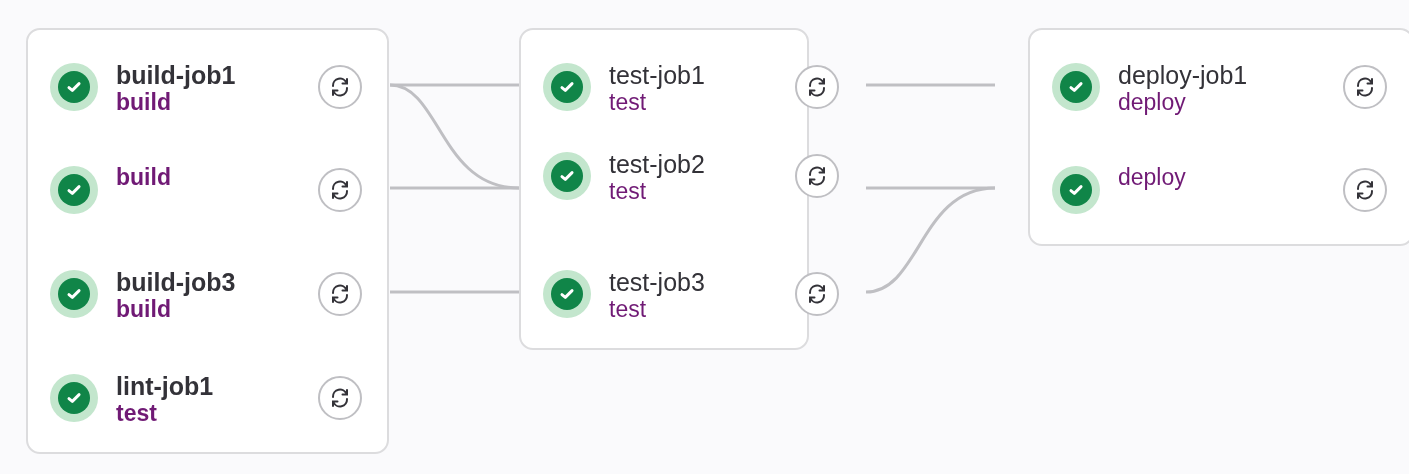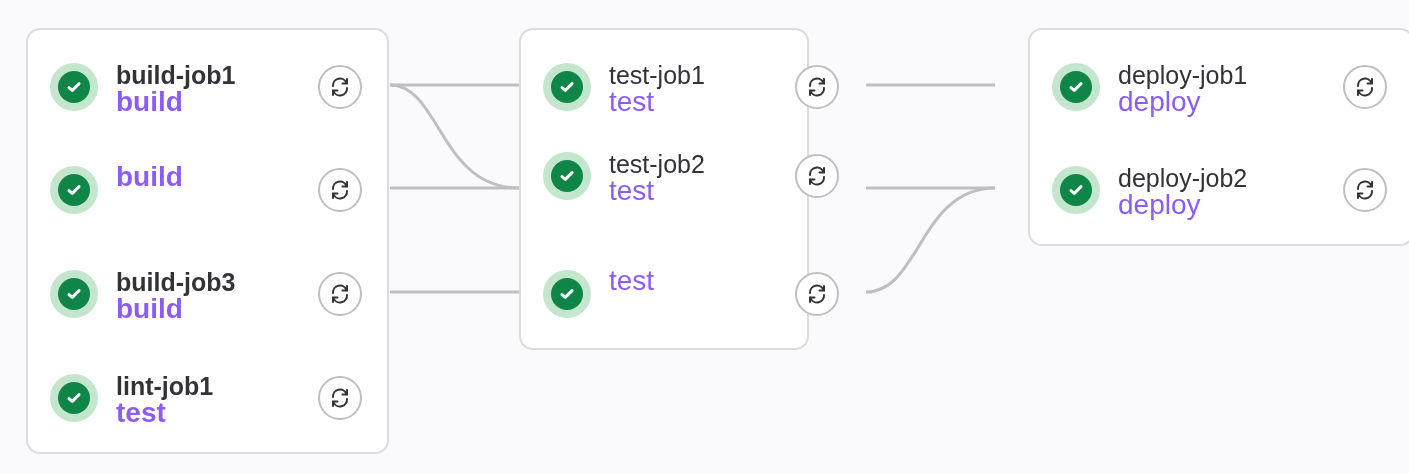--- a/index.html
+++ b/index.html
@@ -16,21 +16,21 @@
   .status {
     position:absolute; left:22px; width:48px; height:48px; border-radius:50%;
     background:#c3e6cd; display:flex; align-items:center; justify-content:center;
   }
   .status .inner {
     width:32px; height:32px; border-radius:50%; background:#108548;
     display:flex; align-items:center; justify-content:center;
   }
   .text { position:absolute; left:88px; top:4px; }
   .name { font-size:25px; color:#333238; line-height:28px; white-space:nowrap; }
-  .stage { font-size:28px; color:#8b5cf6; line-height:26px; white-space:nowrap; }
+  .stage { font-size:23px; color:#701a75; line-height:26px; white-space:nowrap; }
   .retry {
     position:absolute; width:44px; height:44px; border-radius:50%; border:2px solid #bfbfc3; box-sizing:border-box;
     background:#fff; display:flex; align-items:center; justify-content:center; cursor:pointer;
   }
   svg.links { position:absolute; left:0; top:0; }
 </style>
 </head>
 <body>
 
 <svg class="links" width="1409" height="474">
@@ -176,20 +176,21 @@
   </div>
   <div class="job" style="top:234px;">
     <div class="status">
         <div class="inner">
           <svg width="18" height="18" viewBox="0 0 16 16">
             <path d="M3.5 8.5 L6.5 11 L12.5 5" stroke="#fff" stroke-width="2.6" fill="none" stroke-linecap="round" stroke-linejoin="round"></path>
           </svg>
         </div>
       </div>
     <div class="text">
+        <div class="name">test-job3</div>
         <div class="stage">test</div>
       </div>
     <div class="retry" style="left:274px;" title="Retry">
         <svg width="24" height="24" viewBox="0 0 24 24" fill="none" stroke="#333238" stroke-width="2" stroke-linecap="round">
           <path d="M5 11 A7 7 0 0 1 18.5 8"></path>
           <path d="M19 4 V8.5 H14.5"></path>
           <path d="M19 13 A7 7 0 0 1 5.5 16"></path>
           <path d="M5 20 V15.5 H9.5"></path>
         </svg>
       </div>
@@ -220,21 +221,20 @@
   </div>
   <div class="job" style="top:130px;">
     <div class="status">
         <div class="inner">
           <svg width="18" height="18" viewBox="0 0 16 16">
             <path d="M3.5 8.5 L6.5 11 L12.5 5" stroke="#fff" stroke-width="2.6" fill="none" stroke-linecap="round" stroke-linejoin="round"></path>
           </svg>
         </div>
       </div>
     <div class="text">
-        <div class="name">deploy-job2</div>
         <div class="stage">deploy</div>
       </div>
     <div class="retry" style="left:313px;" title="Retry">
         <svg width="24" height="24" viewBox="0 0 24 24" fill="none" stroke="#333238" stroke-width="2" stroke-linecap="round">
           <path d="M5 11 A7 7 0 0 1 18.5 8"></path>
           <path d="M19 4 V8.5 H14.5"></path>
           <path d="M19 13 A7 7 0 0 1 5.5 16"></path>
           <path d="M5 20 V15.5 H9.5"></path>
         </svg>
       </div>

